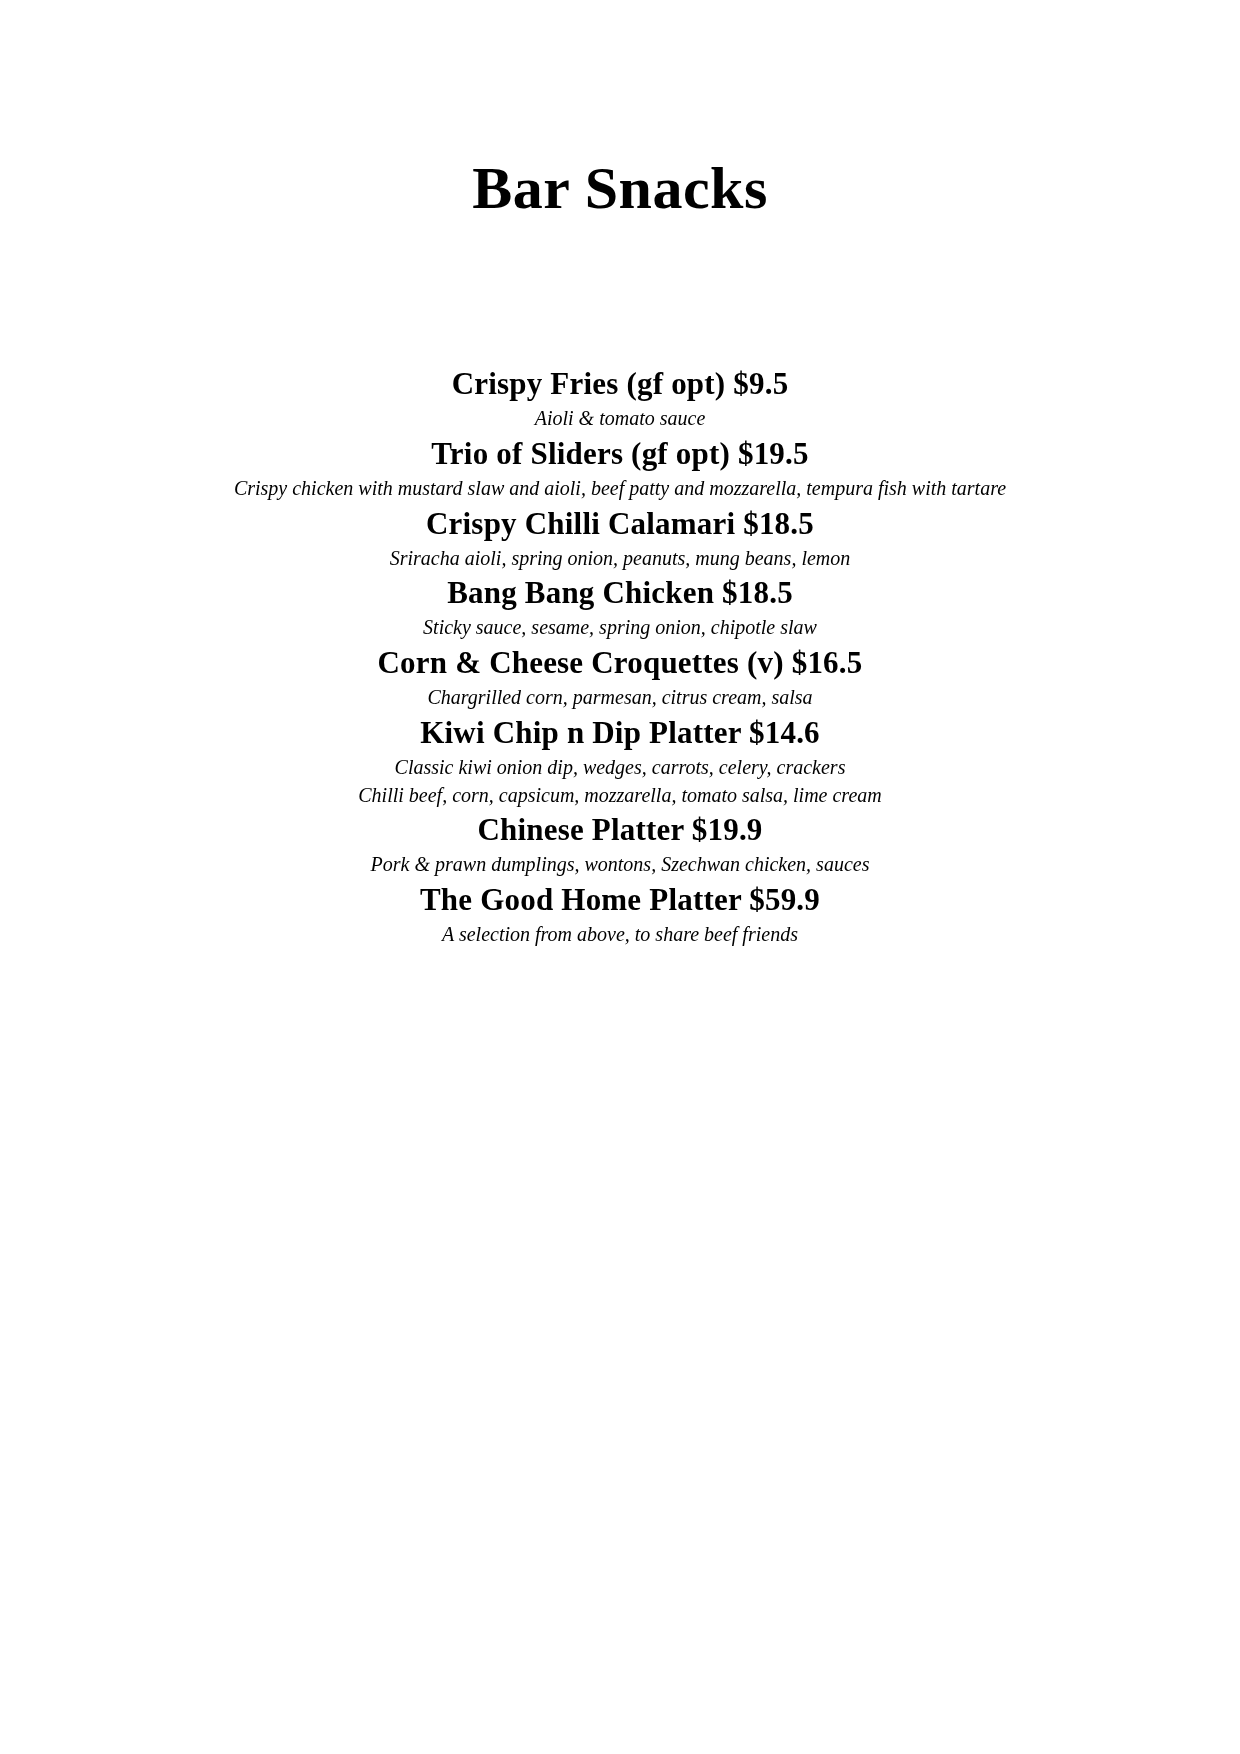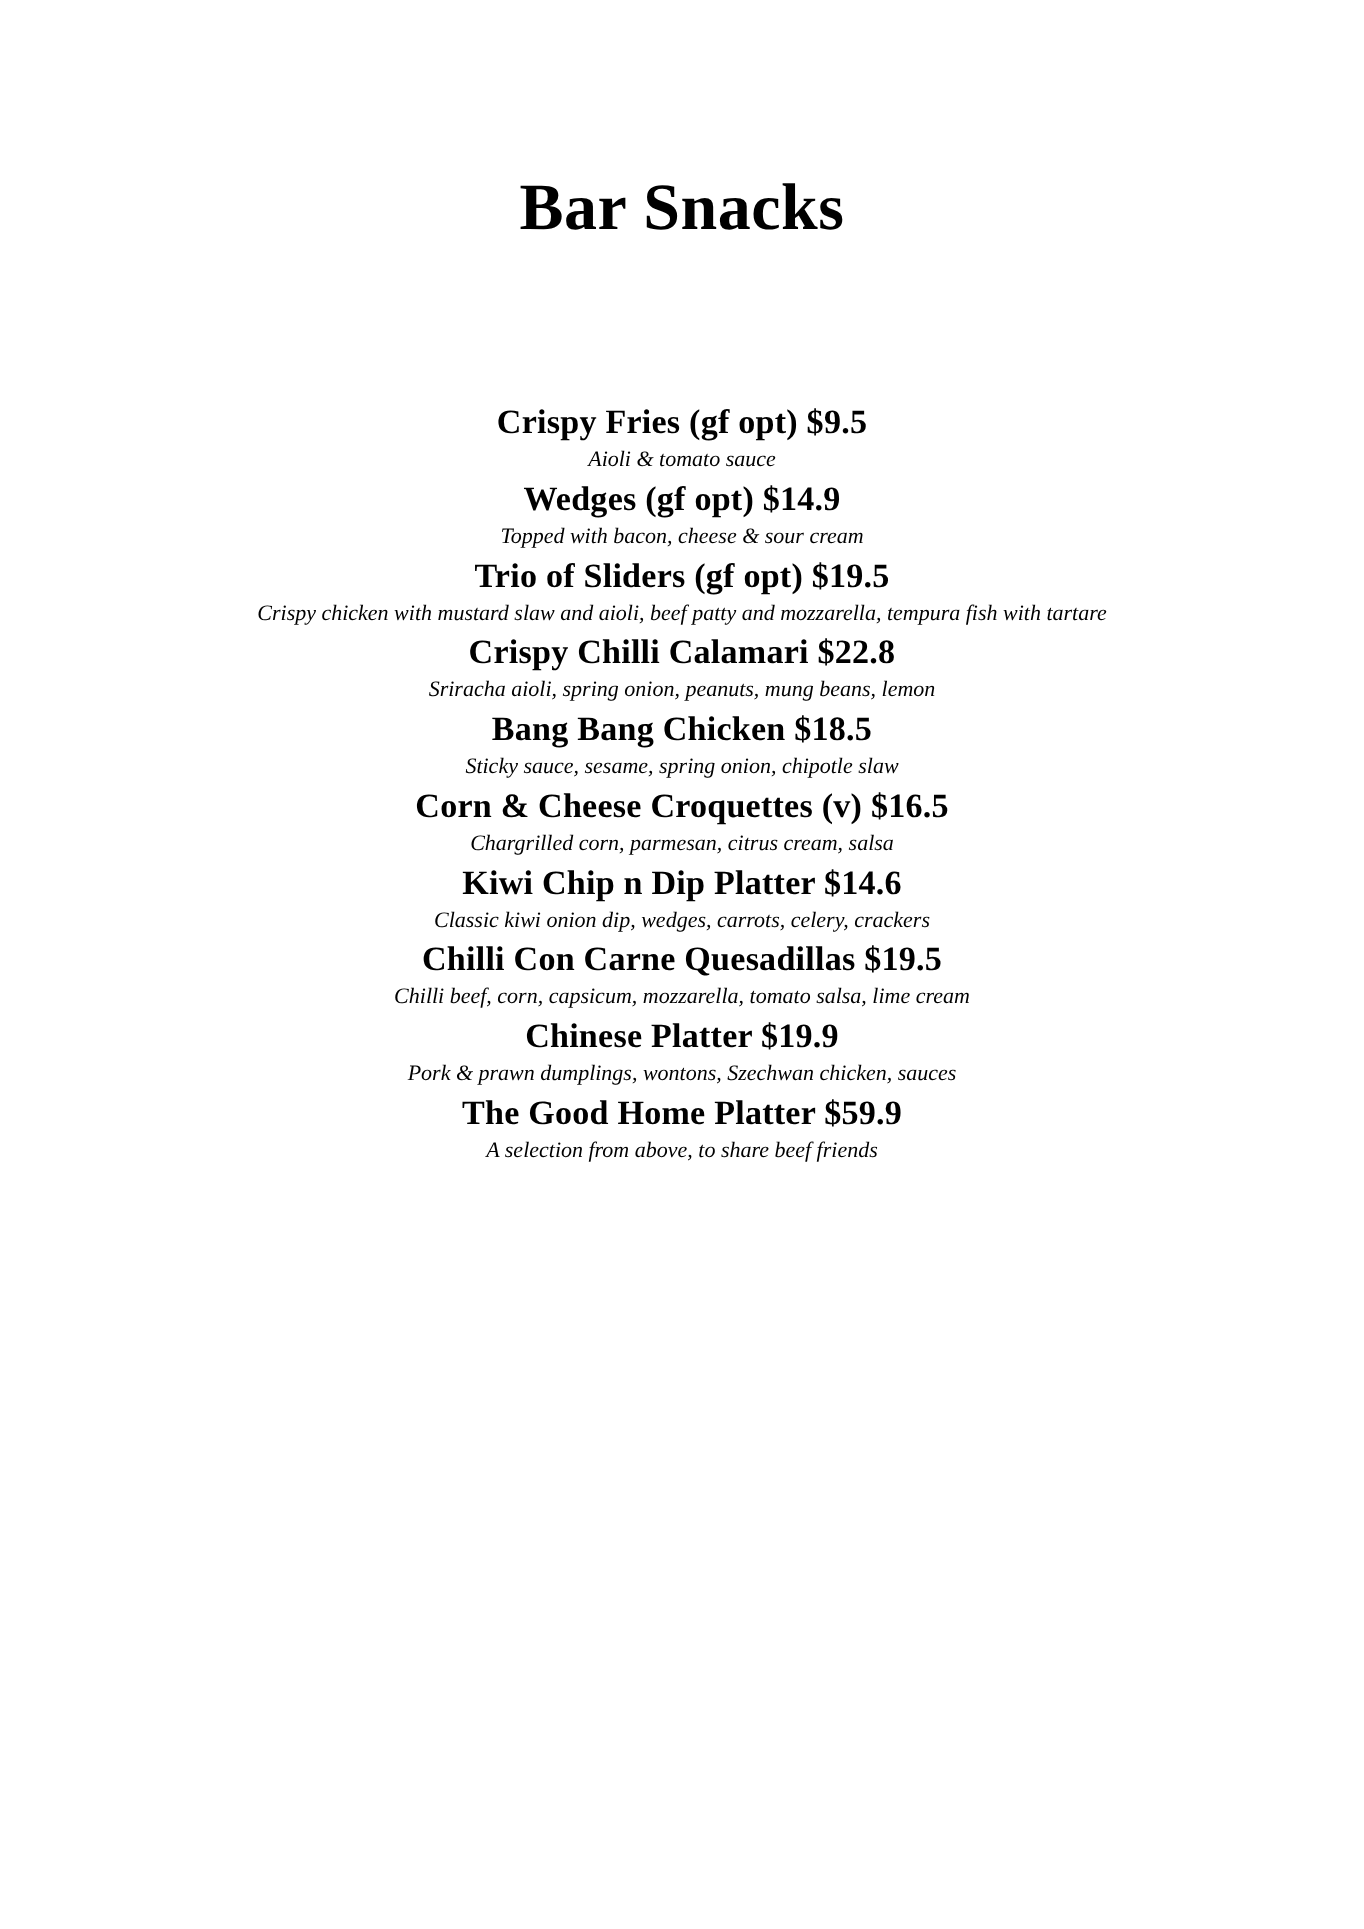--- a/index.html
+++ b/index.html
@@ -67,52 +67,47 @@
 
   <h1 class="menu-title">Bar Snacks</h1>
 
   <ul class="menu-list">
 
     <li class="menu-item">
       <span class="item-name">Crispy Fries (gf opt) $9.5</span>
       <span class="item-desc">Aioli &amp; tomato sauce</span>
     </li>
 
-    <li class="menu-item">
-      <span class="item-name">Wedges (gf opt) $14.9</span>
-      <span class="item-desc">Topped with bacon, cheese &amp; sour cream</span>
-    </li>
 
     <li class="menu-item">
       <span class="item-name">Trio of Sliders (gf opt) $19.5</span>
       <span class="item-desc">Crispy chicken with mustard slaw and aioli, beef patty and mozzarella, tempura fish with tartare</span>
     </li>
 
     <li class="menu-item">
-      <span class="item-name">Crispy Chilli Calamari $22.8</span>
+      <span class="item-name">Crispy Chilli Calamari $18.5</span>
       <span class="item-desc">Sriracha aioli, spring onion, peanuts, mung beans, lemon</span>
     </li>
 
     <li class="menu-item">
       <span class="item-name">Bang Bang Chicken $18.5</span>
       <span class="item-desc">Sticky sauce, sesame, spring onion, chipotle slaw</span>
     </li>
 
     <li class="menu-item">
       <span class="item-name">Corn &amp; Cheese Croquettes (v) $16.5</span>
       <span class="item-desc">Chargrilled corn, parmesan, citrus cream, salsa</span>
     </li>
 
     <li class="menu-item">
       <span class="item-name">Kiwi Chip n Dip Platter $14.6</span>
       <span class="item-desc">Classic kiwi onion dip, wedges, carrots, celery, crackers</span>
     </li>
 
     <li class="menu-item">
-      <span class="item-name">Chilli Con Carne Quesadillas $19.5</span>
       <span class="item-desc">Chilli beef, corn, capsicum, mozzarella, tomato salsa, lime cream</span>
     </li>
 
     <li class="menu-item">
       <span class="item-name">Chinese Platter $19.9</span>
       <span class="item-desc">Pork &amp; prawn dumplings, wontons, Szechwan chicken, sauces</span>
     </li>
 
     <li class="menu-item">
       <span class="item-name">The Good Home Platter $59.9</span>

